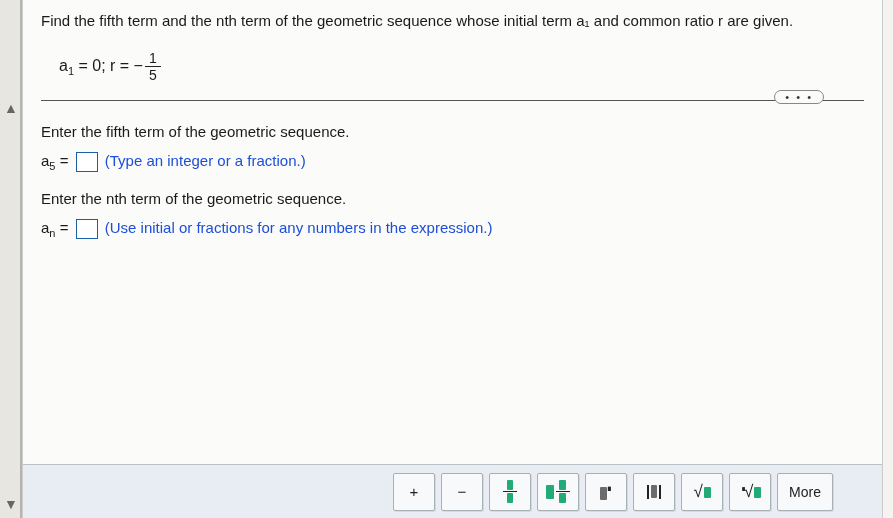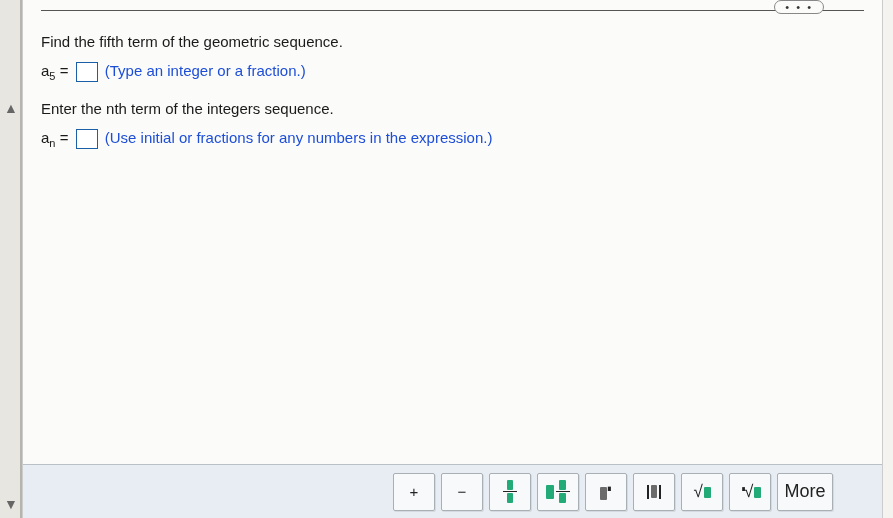--- a/index.html
+++ b/index.html
@@ -115,21 +115,21 @@
     box-shadow: 1px 1px 0 rgba(0,0,0,0.08);
     display: flex;
     align-items: center;
     justify-content: center;
     font-size: 15px;
     color: #222;
     cursor: pointer;
   }
   .tool-btn.more {
     min-width: 56px;
-    font-size: 18px;
+    font-size: 14px;
   }
   .tool-frac {
     display: flex; flex-direction: column; align-items: center; line-height:1;
   }
   .tool-frac .n { font-size:10px; background:#2a7; color:#fff; padding:0 2px; border-radius:1px; margin-bottom:1px;}
   .tool-frac .d { font-size:10px; background:#2a7; color:#fff; padding:0 2px; border-radius:1px; margin-top:1px;}
   .tool-frac .bar { width:14px; height:1.5px; background:#222; }
   .mixed { display:flex; align-items:center; gap:2px; }
   .mixed .whole { font-size:11px; background:#2a7; color:#fff; padding:1px 2px; border-radius:1px;}
   .sq { font-size:10px; background:#6b6b6b; color:#fff; padding:1px 2px; border-radius:1px; }
@@ -142,34 +142,40 @@
 </head>
 <body>
 
 <div class="left-gutter">
   <div class="arrow-up">▲</div>
   <div class="arrow-down">▼</div>
 </div>
 
 <div class="main">
 
+  <div class="question">
+    <div class="question-text">Find the fifth term and the nth term of the geometric sequence whose initial term a₁ and common ratio r are given.</div>
+    <div class="given">
+      <span>a</span><span class="sub">1</span><span> = 0;   r = −</span><span class="frac"><span class="num">1</span><span class="den">5</span></span>
+    </div>
+  </div>
 
   <div class="divider-wrap">
     <hr class="divider">
     <div class="ellipsis-badge">• • •</div>
   </div>
 
   <div class="answers">
-    <div class="prompt-line">Find the fifth term of the geometric sequence.</div>
+    <div class="prompt-line">Enter the fifth term of the geometric sequence.</div>
     <div class="answer-row">
       <span>a</span><span class="sub">5</span><span> = </span><span class="input-box"></span>
       <span class="hint">(Type an integer or a fraction.)</span>
     </div>
 
-    <div class="prompt-line">Enter the nth term of the integers sequence.</div>
+    <div class="prompt-line">Enter the nth term of the geometric sequence.</div>
     <div class="answer-row">
       <span>a</span><span class="sub">n</span><span> = </span><span class="input-box"></span>
       <span class="hint">(Use initial or fractions for any numbers in the expression.)</span>
     </div>
   </div>
 
   <div class="toolbar">
     <div class="tool-btn">
         <span>+</span>
       </div>

